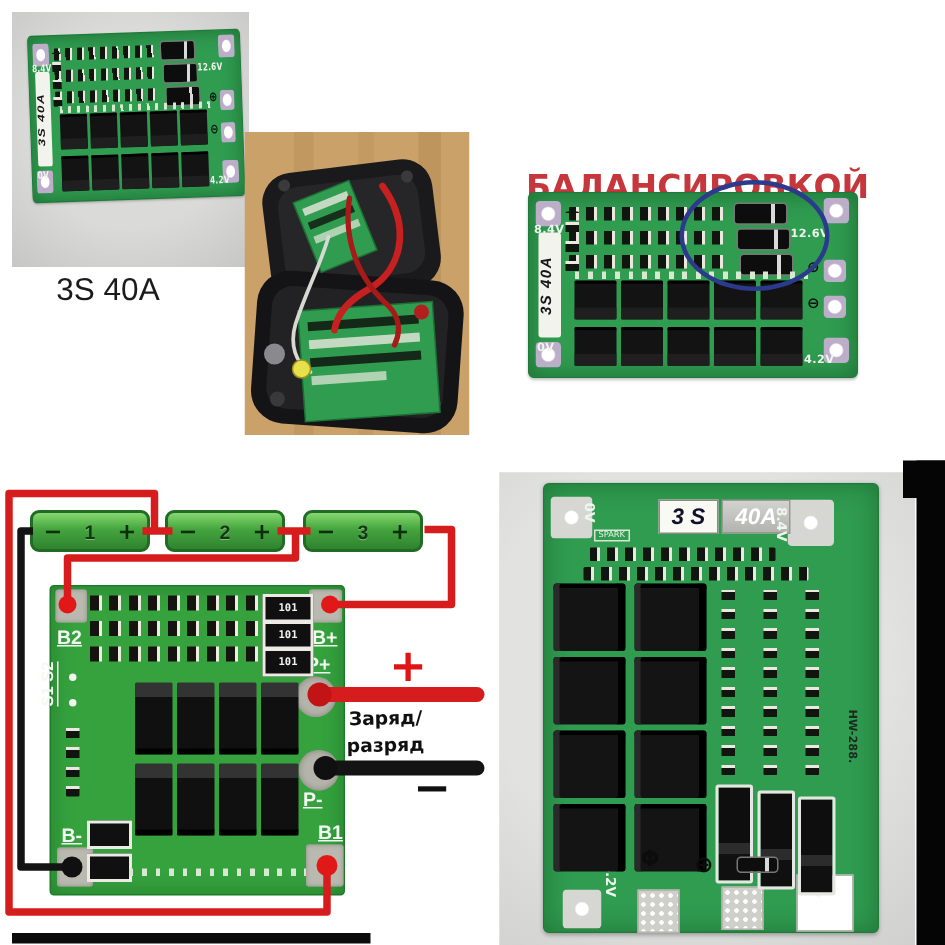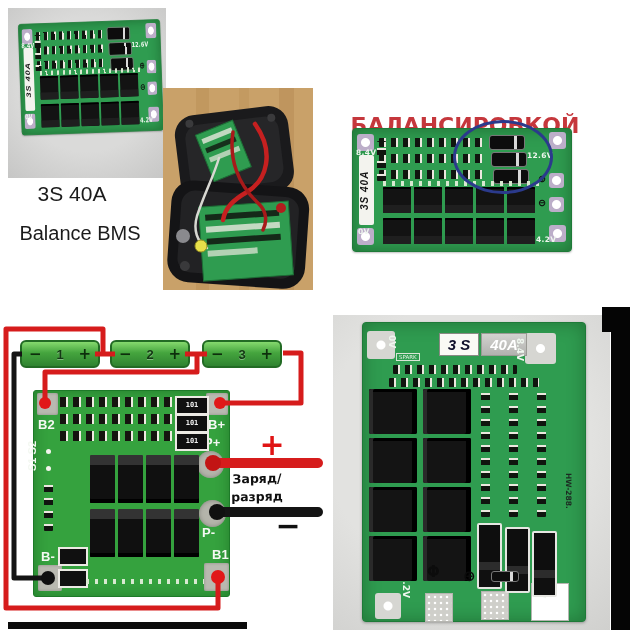--- a/index.html
+++ b/index.html
@@ -43,21 +43,21 @@
   .rot{writing-mode:vertical-rl;}
   .symb{position:absolute;color:#0c0c0c;font:700 10px "DejaVu Sans",sans-serif;}
   .rbox{position:absolute;width:30px;height:15px;background:#101010;border:2px solid #eceae4;
         color:#f2f2f2;font:700 7px "DejaVu Sans Mono",monospace;text-align:center;line-height:15px;}
   .bres{position:absolute;width:21px;height:62px;border:2px solid #e6e6e2;border-radius:2px;
         background:linear-gradient(#0e0e0e 0 60%,#2c2c2c 60% 72%,#101010 72%);}
   .dotpad{position:absolute;background-color:#cfcfca;border:1px solid #b5b5b0;
         background-image:radial-gradient(#ffffff 1.4px,rgba(0,0,0,0) 1.6px);background-size:6px 6px;}
   .padsq{position:absolute;background:#b9b9b0;border-radius:2px;box-shadow:inset 0 0 3px #8d8d85;}
   .padrd{position:absolute;border-radius:50%;background:#b4b4ab;box-shadow:inset 0 0 4px #83837b;}
-  .padlbl{position:absolute;color:#f4f8f2;font:700 13px "Liberation Sans",sans-serif;}
+  .padlbl{position:absolute;color:#f4f8f2;font:700 13px "Liberation Sans",sans-serif;text-decoration:underline;}
 
   
   #p-tl{left:8px;top:8px;width:158px;height:170px;background:#cfcfce;
         background-image:radial-gradient(circle at 50% 45%,#dadad9 0 55%,#c6c6c5);}
   #tl-wrap{position:absolute;left:10px;top:16px;transform:rotate(-2deg) scale(0.645,0.9);
         transform-origin:0 0;}
   #cap1{left:12px;top:182px;width:120px;text-align:center;color:#1b1b1b;
         font:400 21px "Liberation Sans",sans-serif;}
   #cap2{left:0px;top:222px;width:160px;text-align:center;color:#1b1b1b;
         font:400 20px "Liberation Sans",sans-serif;}
@@ -136,21 +136,20 @@
             <div class="fet"></div>
             <div class="fet"></div>
             <div class="fet"></div>
         </div>
         <div class="symb" style="left:185px;top:44px;">⊕</div>
         <div class="symb" style="left:185px;top:68px;">⊖</div>
       </div>
     </div>
   </div>
   <div id="cap1" class="abs">3S 40A</div>
-  <div id="cap2" class="abs">Balance BMS</div>
 
   <div id="p-mid" class="abs">
     <svg width="150" height="202" viewBox="0 0 150 202">
       <rect x="0" y="0" width="150" height="202" fill="#c9a169"></rect>
       <rect x="33" y="0" width="13" height="202" fill="#ba9158" opacity="0.55"></rect>
       <rect x="76" y="0" width="10" height="202" fill="#bd9459" opacity="0.5"></rect>
       <rect x="116" y="0" width="15" height="202" fill="#b78d55" opacity="0.55"></rect>
       <g transform="rotate(-7 75 62)">
         <rect x="14" y="22" rx="20" width="114" height="86" fill="#1a1a1c"></rect>
         <rect x="24" y="32" rx="14" width="94" height="66" fill="#262628"></rect>

